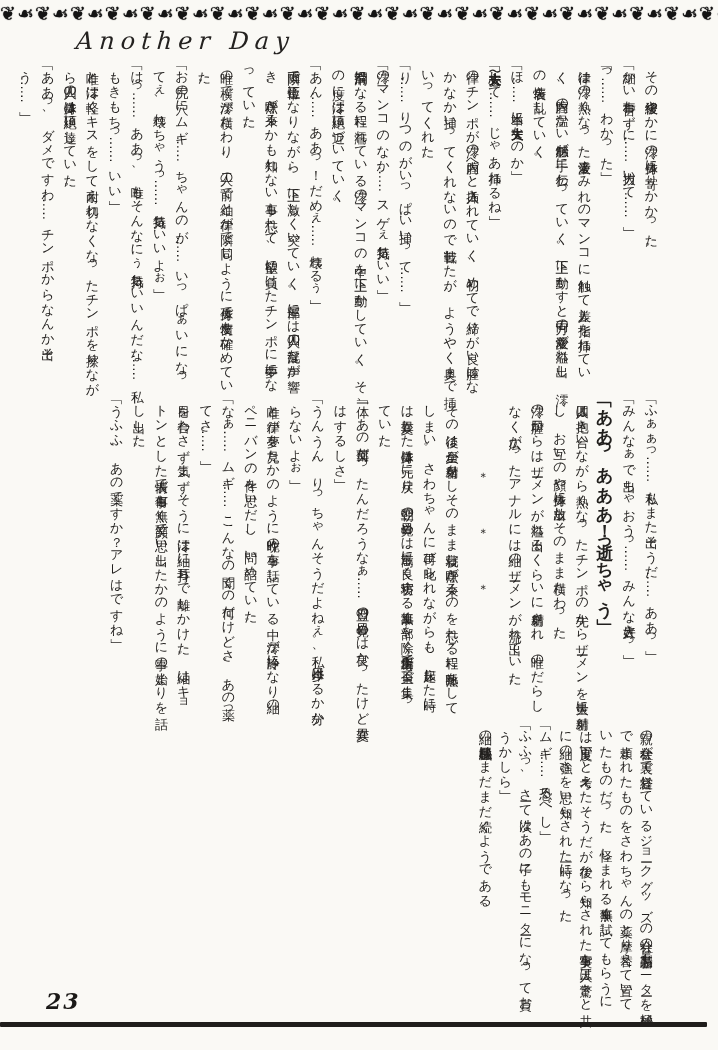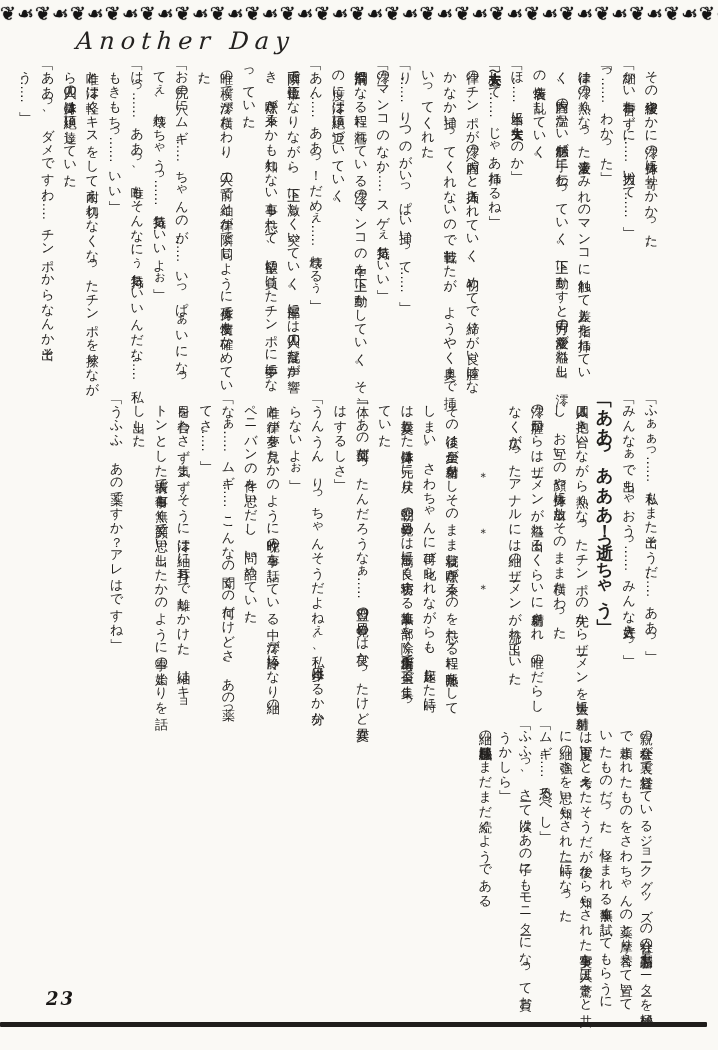--- a/index.html
+++ b/index.html
@@ -40,21 +40,21 @@
   .para.emphasis{font-size:17px;font-weight:bold;line-height:1.45;}
   .para.divider{
     padding-top:68px;letter-spacing:44px;
     margin-left:10px;margin-right:10px;
     font-size:12px;color:#2a2826;
   }
   
   .page-number{
     position:absolute;left:46px;top:988px;
     font-family:"DejaVu Serif",serif;font-style:italic;font-weight:bold;
-    font-size:18px;letter-spacing:2px;color:#1b1917;
+    font-size:22px;letter-spacing:2px;color:#1b1917;
   }
   
   .bottom-rule{
     position:absolute;left:0;top:1022px;width:707px;height:5px;
     background:#201e1c;border-radius:1px;
   }
 </style>
 </head>
 <body>
 

